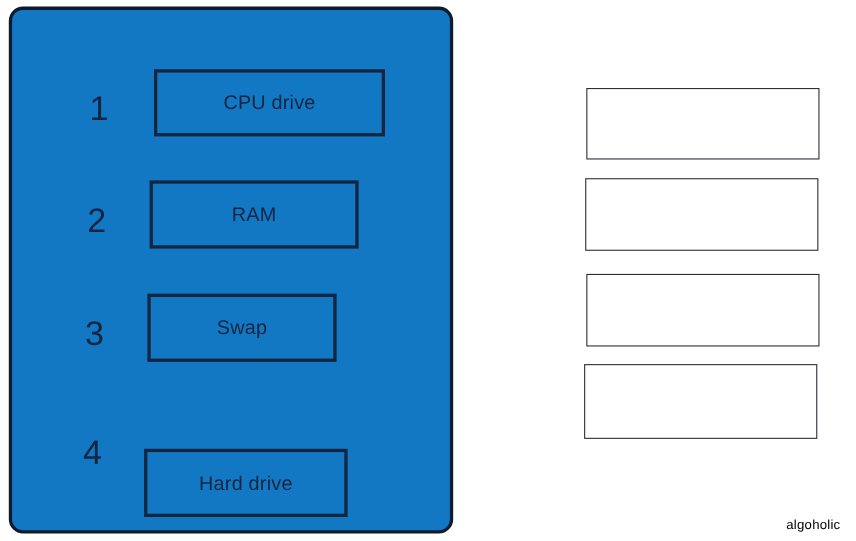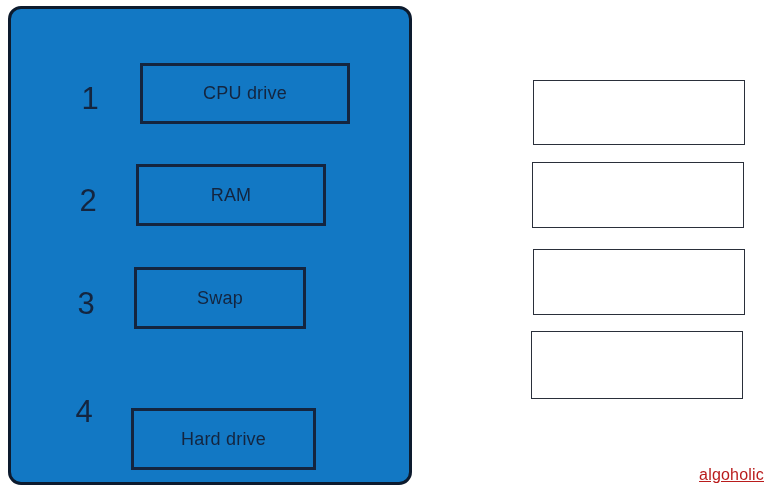--- a/index.html
+++ b/index.html
@@ -87,25 +87,24 @@
   .slot-1 { left: 533px; top: 80px;  width: 212px; height: 65px; }
   .slot-2 { left: 532px; top: 162px; width: 212px; height: 66px; }
   .slot-3 { left: 533px; top: 249px; width: 212px; height: 66px; }
   .slot-4 { left: 531px; top: 331px; width: 212px; height: 68px; }
 
   
   .watermark {
     position: absolute;
     right: 14px;
     bottom: 8px;
-    color: #b91c1c;
-    font-size: 16px;
+    color: #000000;
+    font-size: 12px;
     font-family: "Liberation Sans", sans-serif;
     letter-spacing: 0.2px;
-    text-decoration: underline;
   }
 </style>
 </head>
 <body>
 
 <div id="canvas">
 
   <div class="panel">
 
     <div class="row">

